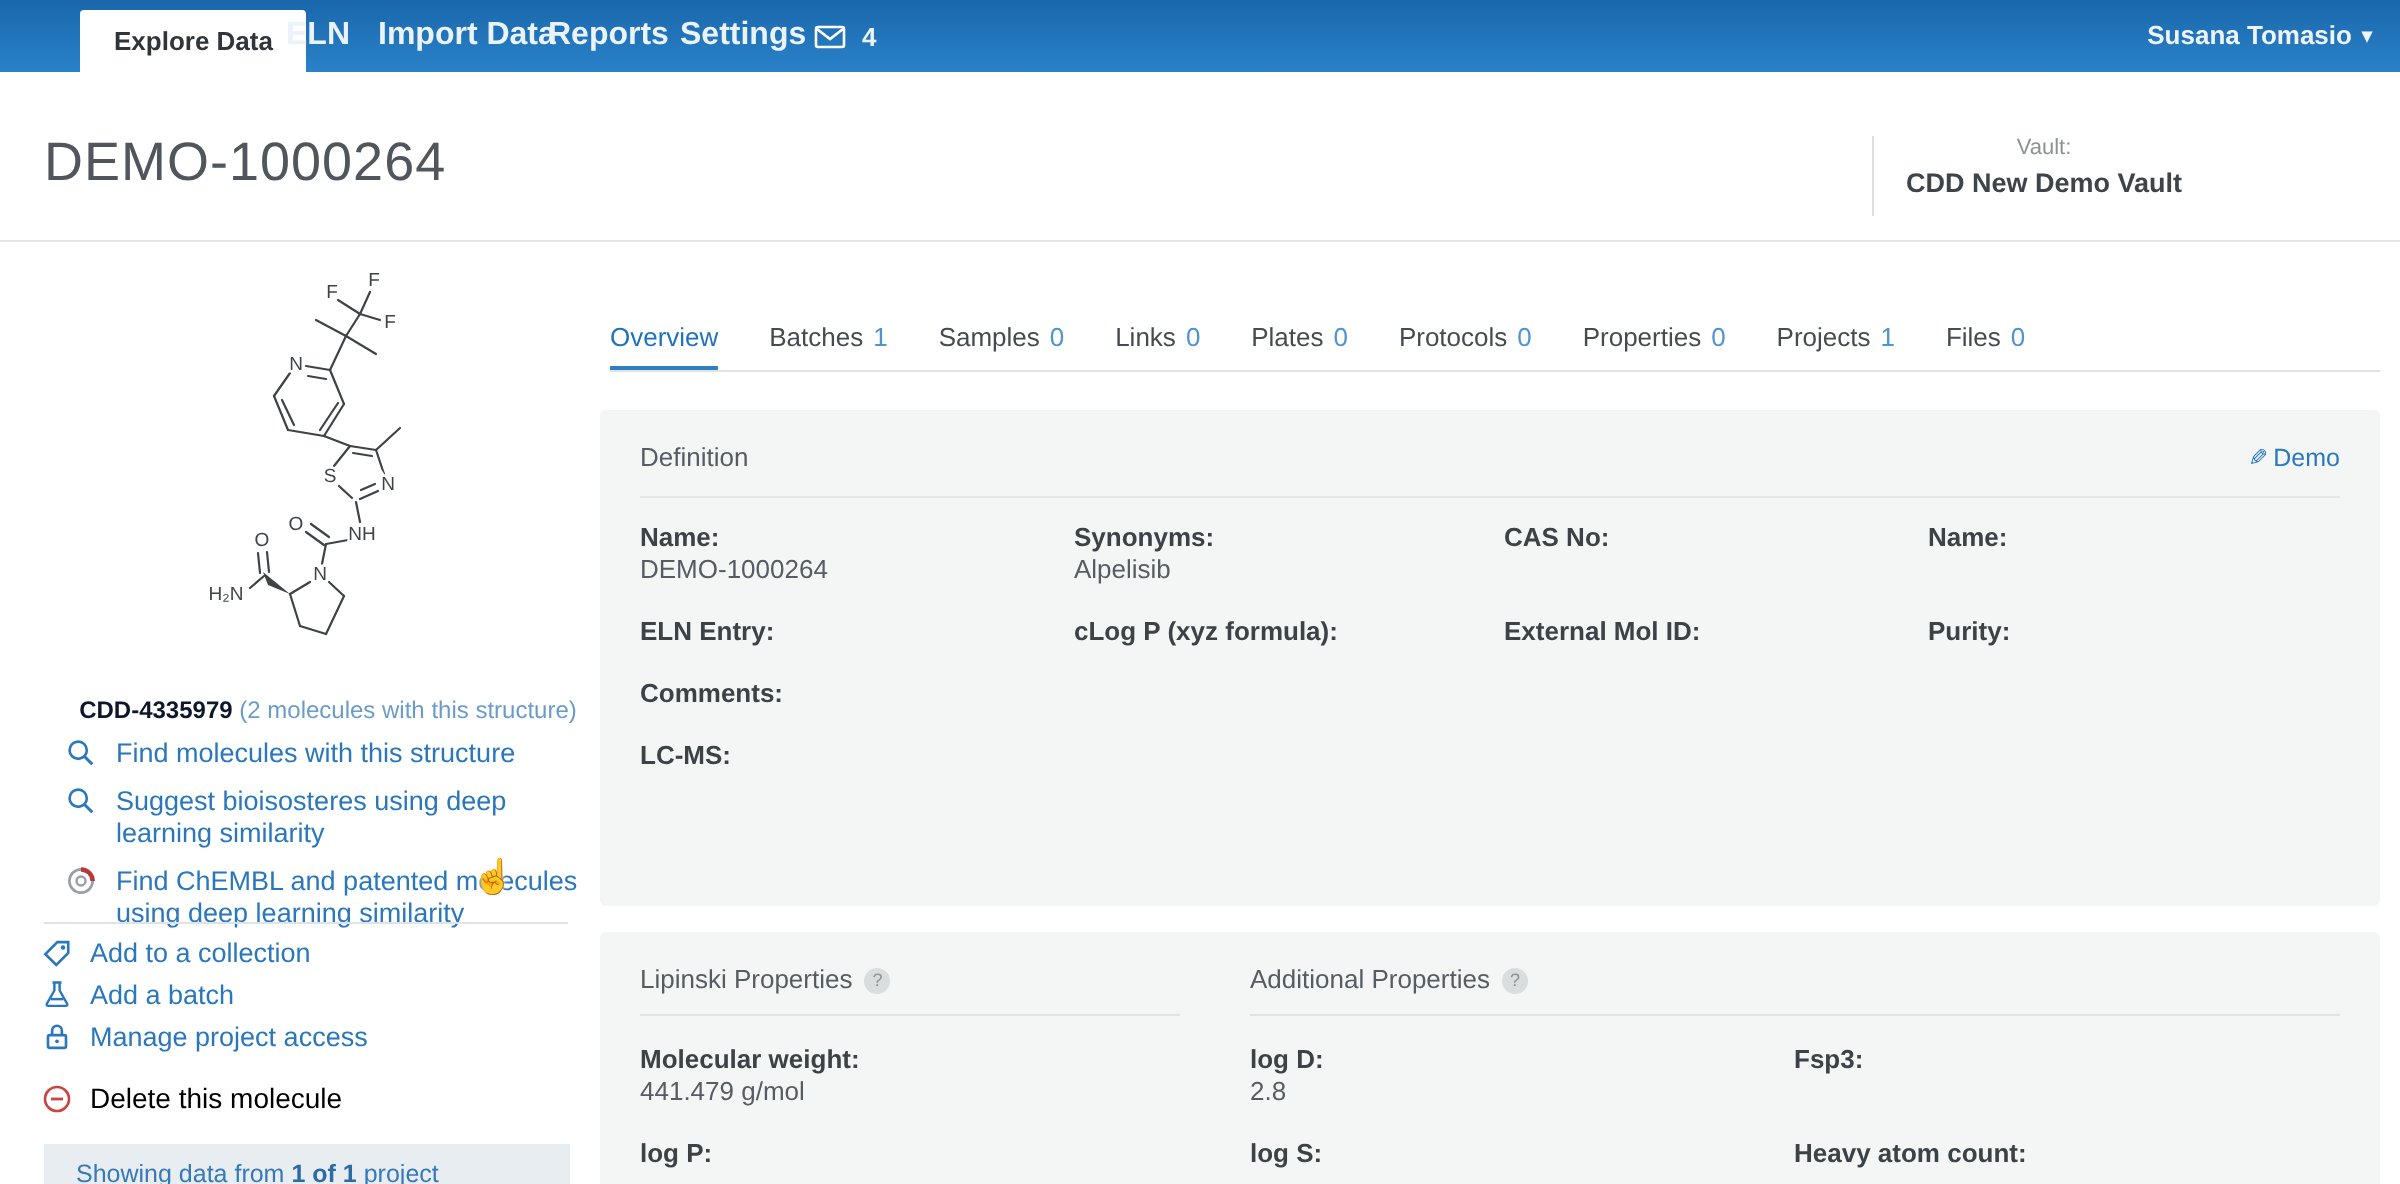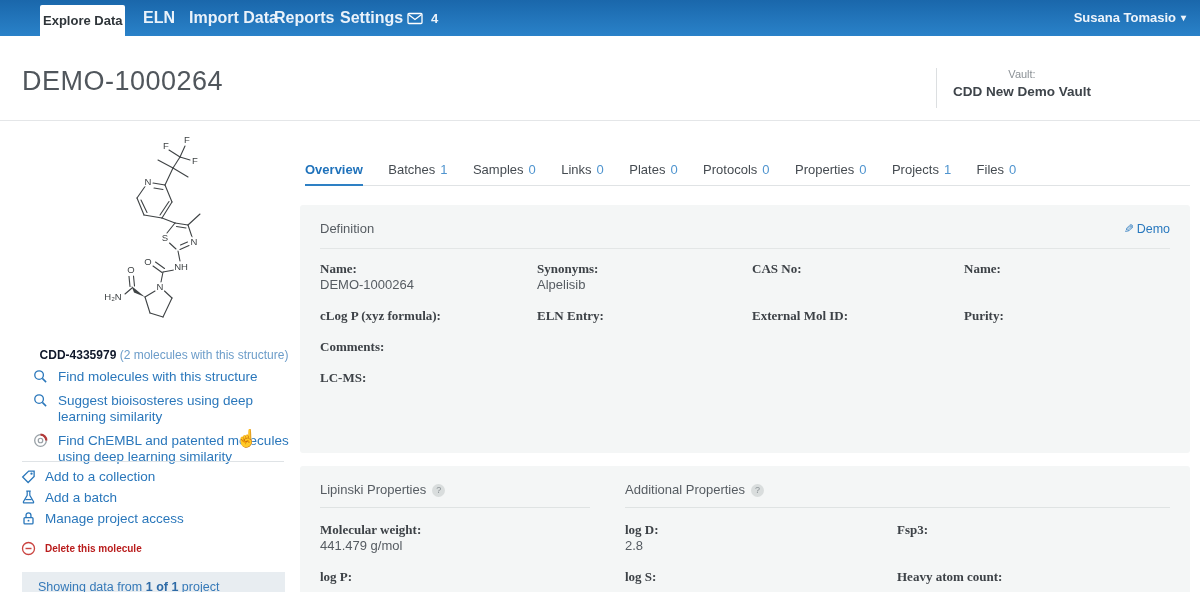--- a/index.html
+++ b/index.html
@@ -3,21 +3,21 @@
 <meta charset="utf-8">
 <style>
   * { margin:0; padding:0; box-sizing:border-box; }
   body { background:#ffffff; font-family:"Liberation Sans", sans-serif; }
   .screen { position:relative; width:1200px; height:592px; background:#fff; overflow:hidden; }
 
   
   .topnav { position:absolute; left:0; top:0; width:1200px; height:36px;
             background:linear-gradient(180deg,#1a67ab 0%, #2a82c9 100%); }
   .nav-active-tab { position:absolute; left:40px; top:5px; height:31px; background:#ffffff;
-            padding:0 3px; line-height:32px; font-size:13px; font-weight:bold; color:#2f353a;
+            padding:0 17px; line-height:32px; font-size:13px; font-weight:bold; color:#2f353a;
             border-radius:2px 2px 0 0; }
   .nav-item { position:absolute; top:0; line-height:36px; color:#eaf2fa; font-size:16px; font-weight:bold; cursor:pointer; }
   .nav-eln { left:143px; } .nav-import { left:189px; } .nav-reports { left:274px; } .nav-settings { left:340px; }
   .nav-mail { position:absolute; left:407px; top:0; height:36px; display:flex; align-items:center; gap:8px;
               color:#eaf2fa; font-size:13px; font-weight:bold; }
   .nav-user { position:absolute; right:14px; top:0; line-height:36px; color:#eef4fb; font-size:13px; font-weight:bold; }
   .nav-user .caret { display:inline-block; margin-left:5px; font-size:10px; vertical-align:1px; }
 
   
   .page-title { position:absolute; left:22px; top:66px; font-size:27px; font-weight:normal;
@@ -33,45 +33,45 @@
   .mol-id { font-weight:bold; color:#0f172a;padding-left:28px; }
   .mol-note { color:#6b9cc9; }
   .side-links { position:absolute; left:33px; top:369px; width:264px; }
   .side-link { display:flex; gap:9px; margin-bottom:8px; color:#2a77bb; font-size:13.5px; line-height:16px; cursor:pointer; }
   .side-link .li { flex:0 0 16px; padding-top:0px; }
   .side-divider { position:absolute; left:22px; top:461px; width:262px; border-top:1px solid #dfe3e6; }
   .side-actions { position:absolute; left:21px; top:469px; width:264px; }
   .side-action { display:flex; gap:9px; align-items:center; margin-bottom:6px; height:15px;
                  color:#2a77bb; font-size:13.5px; cursor:pointer; }
   .side-delete { position:absolute; left:21px; top:541px; display:flex; gap:9px; align-items:center;
-                 color:#b91c1c; font-size:10px; cursor:pointer;font-weight:bold; }
+                 color:#000000; font-size:14px; cursor:pointer; }
   .side-footer { position:absolute; left:22px; top:572px; width:263px; height:20px; background:#e8edf1;
                  padding:8px 0 0 16px; font-size:12.5px; color:#3579b8; }
   .side-footer b { color:#2d6aa6; }
   .cursor-hand { position:absolute; left:236px; top:428px; font-size:17px; color:#3c4043;
                  text-shadow:0 0 2px #fff; pointer-events:none; }
 
   
   .tabs { position:absolute; left:305px; top:160px; width:885px; border-bottom:1px solid #e0e3e5; height:26px; }
   .tab { display:inline-block; margin-right:21px; font-size:13px; color:#454b51; padding-bottom:7px; cursor:pointer; }
   .tab .tab-count { color:#4f94cf; margin-left:5px; }
-  .tab.active { color:#1f72bb; font-weight:bold; border-bottom:2px solid #2e80c4; }
+  .tab.active { color:#1f72bb; font-weight:normal; border-bottom:2px solid #2e80c4; }
 
   
   .panel { position:absolute; left:300px; width:890px; background:#f4f6f6; border-radius:3px; }
   .panel-def { top:205px; height:248px; }
   .panel-props { top:466px; height:170px; }
   .panel-header { margin:0 20px; padding:16px 0 12px; border-bottom:1px solid #e3e6e6;
                   display:flex; justify-content:space-between; align-items:center;
                   font-size:13px; color:#565c62; }
   .edit-link { color:#2878be; font-size:12.5px; cursor:pointer; }
   .edit-link .pencil { font-size:12px; margin-right:3px; display:inline-block; transform:scaleX(-1); }
 
   .def-grid { display:grid; grid-template-columns:217px 215px 212px 1fr; padding:12px 20px 0; }
-  .field-label { font-size:13px; font-weight:bold; color:#3d4247; line-height:16px;font-family:Liberation Serif, serif; }
+  .field-label { font-size:13px; font-weight:bold; color:#3d4247; line-height:16px; }
   .field-value { font-size:13px; color:#565c62; line-height:16px; }
   .field { margin-bottom:15px; }
   .field-value:empty { display:none; }
   .span-all { grid-column:1 / -1; }
 
   .props-head { display:flex; padding:16px 20px 10px; font-size:13px; color:#565c62; align-items:center; }
   .props-head .lip { width:305px; } .props-head .add { flex:1; }
   .help-badge { display:inline-block; width:13px; height:13px; border-radius:50%; background:#d9dddd;
                 color:#8a9195; font-size:9px; line-height:13px; text-align:center; margin-left:6px;
                 vertical-align:1px; cursor:pointer; }
@@ -295,25 +295,25 @@
       </div>
       <div class="field">
         <div class="field-label">CAS No:</div>
 
       </div>
       <div class="field">
         <div class="field-label">Name:</div>
 
       </div>
       <div class="field">
+        <div class="field-label">ELN Entry:</div>
+
+      </div>
+      <div class="field">
         <div class="field-label">cLog P (xyz formula):</div>
-
-      </div>
-      <div class="field">
-        <div class="field-label">ELN Entry:</div>
 
       </div>
       <div class="field">
         <div class="field-label">External Mol ID:</div>
 
       </div>
       <div class="field">
         <div class="field-label">Purity:</div>
 
       </div>

